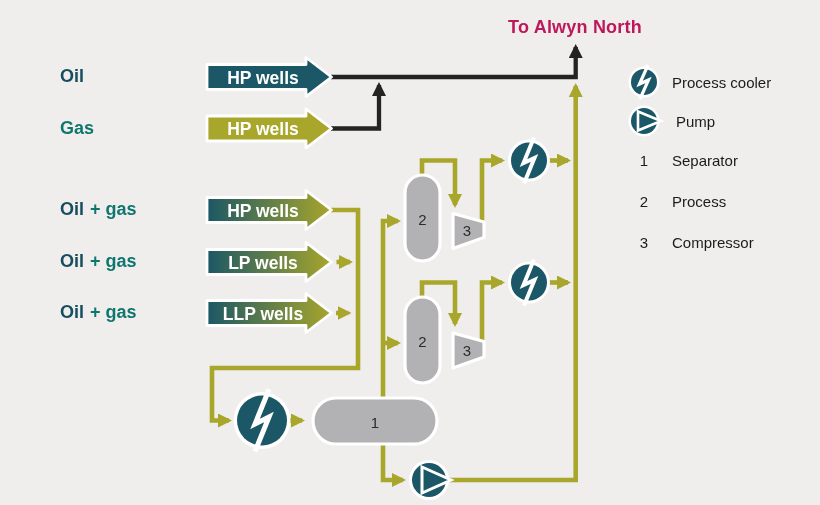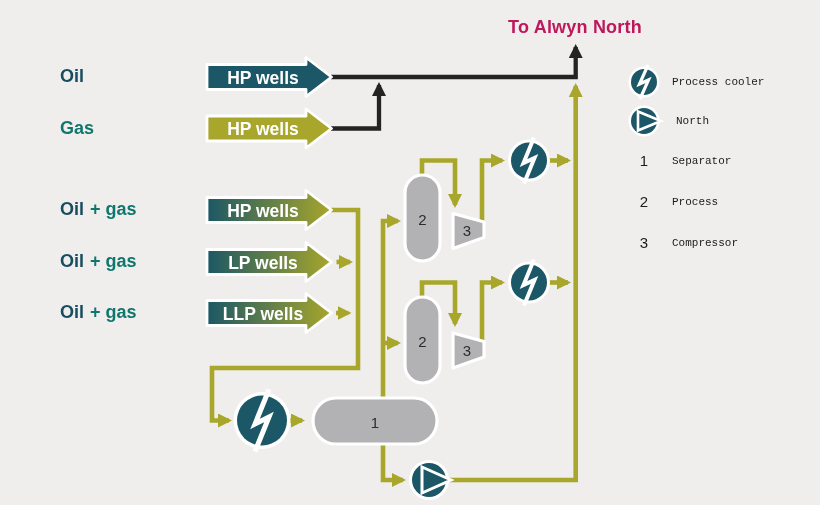--- a/index.html
+++ b/index.html
@@ -10,21 +10,21 @@
   .page-title{position:absolute;left:460px;top:17px;width:230px;text-align:center;
     font-size:18px;font-weight:bold;color:#be185d;letter-spacing:.2px;}
 
   .stream-label{position:absolute;left:60px;height:22px;display:flex;gap:6px;
     align-items:flex-start;font-size:18px;font-weight:bold;}
   .stream-label span:empty{display:none;}
   .stream-label .teal{color:#174e5f;}
   .stream-label .olive{color:#0f766e;}
 
   .lrow{position:absolute;left:626px;display:flex;align-items:center;}
-  .lrow .llabel{margin-left:10px;font-size:11px;color:#1b1b1b;white-space:nowrap;font-family:Liberation Mono, monospace;}
+  .lrow .llabel{margin-left:10px;font-size:15px;color:#1b1b1b;white-space:nowrap;}
   .lrow .lkey{width:36px;text-align:center;font-size:15px;color:#1b1b1b;}
   .licon{flex:0 0 auto;}
 
   svg text.wellText{font-family:"Liberation Sans","DejaVu Sans",sans-serif;
     font-size:17.5px;font-weight:bold;fill:#ffffff;}
   svg text.eqNum{font-family:"Liberation Sans","DejaVu Sans",sans-serif;
     font-size:15px;fill:#2c2c2c;}
 </style>
 </head>
 <body>
@@ -150,21 +150,21 @@
       <path d="M4 -17 L-4.5 2 L4.5 -2 L-4 17" fill="none" stroke="#ffffff" stroke-width="3.2"></path>
     </svg>
     <span class="llabel">Process cooler</span>
   </div>
   <div class="lrow" style="top:102px">
     <svg class="licon" width="40" height="38" viewBox="-18 -19 40 38">
       <circle cx="0" cy="0" r="15.5" fill="#ffffff"></circle>
       <circle cx="0" cy="0" r="13" fill="#1b5766"></circle>
       <polygon points="-6,-9.5 17,0 -6,9.5" fill="#1b5766" stroke="#ffffff" stroke-width="2.6"></polygon>
     </svg>
-    <span class="llabel">North</span>
+    <span class="llabel">Pump</span>
   </div>
   <div class="lrow" style="top:152px">
     <span class="lkey">1</span>
     <span class="llabel">Separator</span>
   </div>
   <div class="lrow" style="top:193px">
     <span class="lkey">2</span>
     <span class="llabel">Process</span>
   </div>
   <div class="lrow" style="top:234px">

